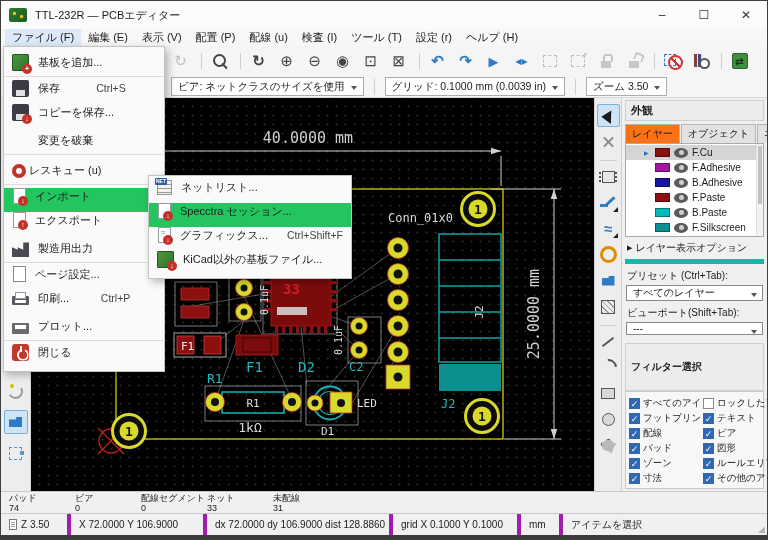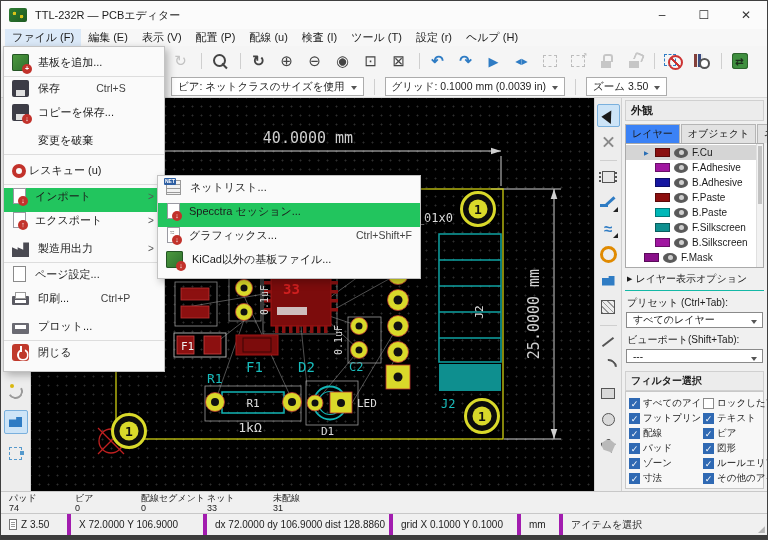--- a/index.html
+++ b/index.html
@@ -96,37 +96,37 @@
   [data-icon="draw-arc-button"] .glyph::before{content:"";width:13px;height:13px;border:2px solid transparent;border-top:2px solid #555;border-radius:50%;transform:rotate(40deg)}
   [data-icon="draw-rectangle-button"] .glyph::before{content:"";width:12px;height:9px;background:#d9d9d9;border:1px solid #555}
   [data-icon="draw-circle-button"] .glyph::before{content:"";width:11px;height:11px;background:#d9d9d9;border:1px solid #555;border-radius:50%}
   [data-icon="draw-polygon-button"] .glyph::before{content:"";width:13px;height:12px;background:#b9b9b9;border:1px solid #555;clip-path:polygon(0 35%,55% 0,100% 40%,75% 100%,20% 80%)}
 
   
   .right-panel{width:146px;background:#f0f0f0;border-left:1px solid #cfcfcf;font-size:10px;color:#1c1c1c;display:flex;flex-direction:column;padding:2px 3px}
   .panel-title{font-weight:bold;font-size:11px;background:#ececec;border:1px solid #d0d0d0;padding:2px 5px}
   .tabs{display:flex;margin-top:3px}
   .tab{padding:2px 6px;border:1px solid #b5b5b5;border-bottom:none;background:#e2e2e2;margin-right:1px;white-space:nowrap}
-  .tab.active{background:#3b82f6}
+  .tab.active{background:#f97316}
   .layer-list{background:#fff;border:1px solid #aaa;height:167px;position:relative;overflow:hidden;padding-top:1px}
   .layer-row{display:flex;align-items:center;height:15px;gap:4px;padding-left:18px}
   .layer-row.selected{background:#d5d5d5}
   .layer-caret{width:7px;font-size:6px;color:#2b6fb5;visibility:hidden}
   .layer-row.selected .layer-caret{visibility:visible}
   .swatch{width:15px;height:9px;background:var(--c);border:1px solid rgba(0,0,0,.35);flex:none}
   .eye{width:14px;height:10px;background:#5a5a5a;border-radius:50%;position:relative;flex:none}
   .eye::after{content:"";position:absolute;inset:2.5px 4.5px;background:#cfcfcf;border-radius:50%}
   .layer-name{font-size:10px;white-space:nowrap}
   .vscroll{position:absolute;right:0;top:0;bottom:0;width:7px;background:#f2f2f2;border-left:1px solid #e0e0e0}
   .vscroll::before{content:"";position:absolute;left:1px;right:1px;top:2px;height:58px;background:#c2c2c2}
-  .layer-opts{display:flex;align-items:center;gap:3px;padding:4px 2px;border-bottom:1px solid #14b8a6}
+  .layer-opts{display:flex;align-items:center;gap:3px;padding:4px 2px;border-bottom:5px solid #14b8a6}
   .sm-label{padding:5px 2px 2px}
   .pselect{height:18px;border:1px solid #8a8a8a;background:#fff;display:flex;align-items:center;padding:0 16px 0 6px;position:relative;margin:0 1px}
   .pselect::after{content:"";position:absolute;right:5px;top:7px;border-left:3.5px solid transparent;border-right:3.5px solid transparent;border-top:4px solid #555}
-  .filter-title{font-weight:bold;background:#ececec;border:1px solid #d0d0d0;padding:2px 5px;margin-top:8px;font-size:10px}
+  .filter-title{font-weight:bold;background:#ececec;border:1px solid #d0d0d0;padding:16px 5px;margin-top:8px;font-size:10px}
   .filter-box{background:#f7f7f7;border:1px solid #c8c8c8;padding:4px 2px 2px 3px;display:grid;grid-template-columns:72px 64px;grid-auto-rows:15px;column-gap:2px}
   .filter-item{display:flex;align-items:center;gap:3px;overflow:hidden;white-space:nowrap}
   .cb{width:11px;height:11px;border:1px solid #8a8a8a;background:#fff;flex:none;position:relative}
   .filter-item.checked .cb{background:#2f69b3;border-color:#2f69b3}
   .filter-item.checked .cb::after{content:"✓";position:absolute;inset:0;color:#fff;font-size:9px;line-height:11px;text-align:center}
   .cb-label{font-size:9.5px;overflow:hidden;text-overflow:clip}
 
   
   .counts{height:22px;background:#f0f0f0;border-top:1px solid #c8c8c8;display:flex;padding-left:8px}
   .count-cell{padding-top:1px;font-size:9px;line-height:10px;color:#1c1c1c}
@@ -134,21 +134,21 @@
   .sb-cell{display:flex;align-items:center;padding:0 8px;border-left:4px solid #a21caf;white-space:nowrap}
   .sb-cell:first-child{border-left:none}
   .doc-icon{width:8px;height:11px;border:1px solid #777;background:#fff;margin-right:4px;position:relative}
   .doc-icon::after{content:"";position:absolute;left:1px;right:1px;top:2px;height:1px;background:#999;box-shadow:0 2px 0 #999,0 4px 0 #999}
   .grip{position:absolute;right:2px;bottom:1px;color:#b5b5b5;font-size:9px}
   .win-edge{height:4px;background:#3c3c3c}
 
   
   .menu-panel{position:absolute;background:#fafafa;border:1px solid #c3c3c3;box-shadow:3px 3px 8px rgba(0,0,0,.28);z-index:50;padding:3px 0}
   .file-menu{left:2px;top:45px;width:162px}
-  .import-submenu{left:156px;top:174px;width:264px;z-index:60}
+  .import-submenu{left:147px;top:174px;width:204px;z-index:60}
   .menu-item{display:flex;align-items:center;height:24px;padding:0 8px 8px 8px;font-size:11px;color:#1c1c1c;position:relative}
   .menu-item.highlight{background:#22c55e}
   .menu-item.divider{border-bottom:1px solid #ddd;margin-bottom:3px;padding-bottom:1px;height:27px}
   .mi{width:17px;height:17px;position:relative;flex:none;margin-right:9px}
   .mi-label{white-space:nowrap}
   .mi-short{margin-left:auto;color:#444;font-size:10.5px;padding-left:14px}
   .mi-arrow{width:8px;color:#555;font-size:10px;visibility:hidden;margin-left:auto}
   .mi-arrow.show{visibility:visible}
   .menu-item .mi-short:empty{display:none}
   [data-icon="board-add-icon"],[data-icon="board-setup-icon"],[data-icon="nonkicad-board-icon"]{background:linear-gradient(135deg,#4d9b3f,#2e6e2e);border-radius:2px;box-shadow:inset 0 0 0 1px #245424}

